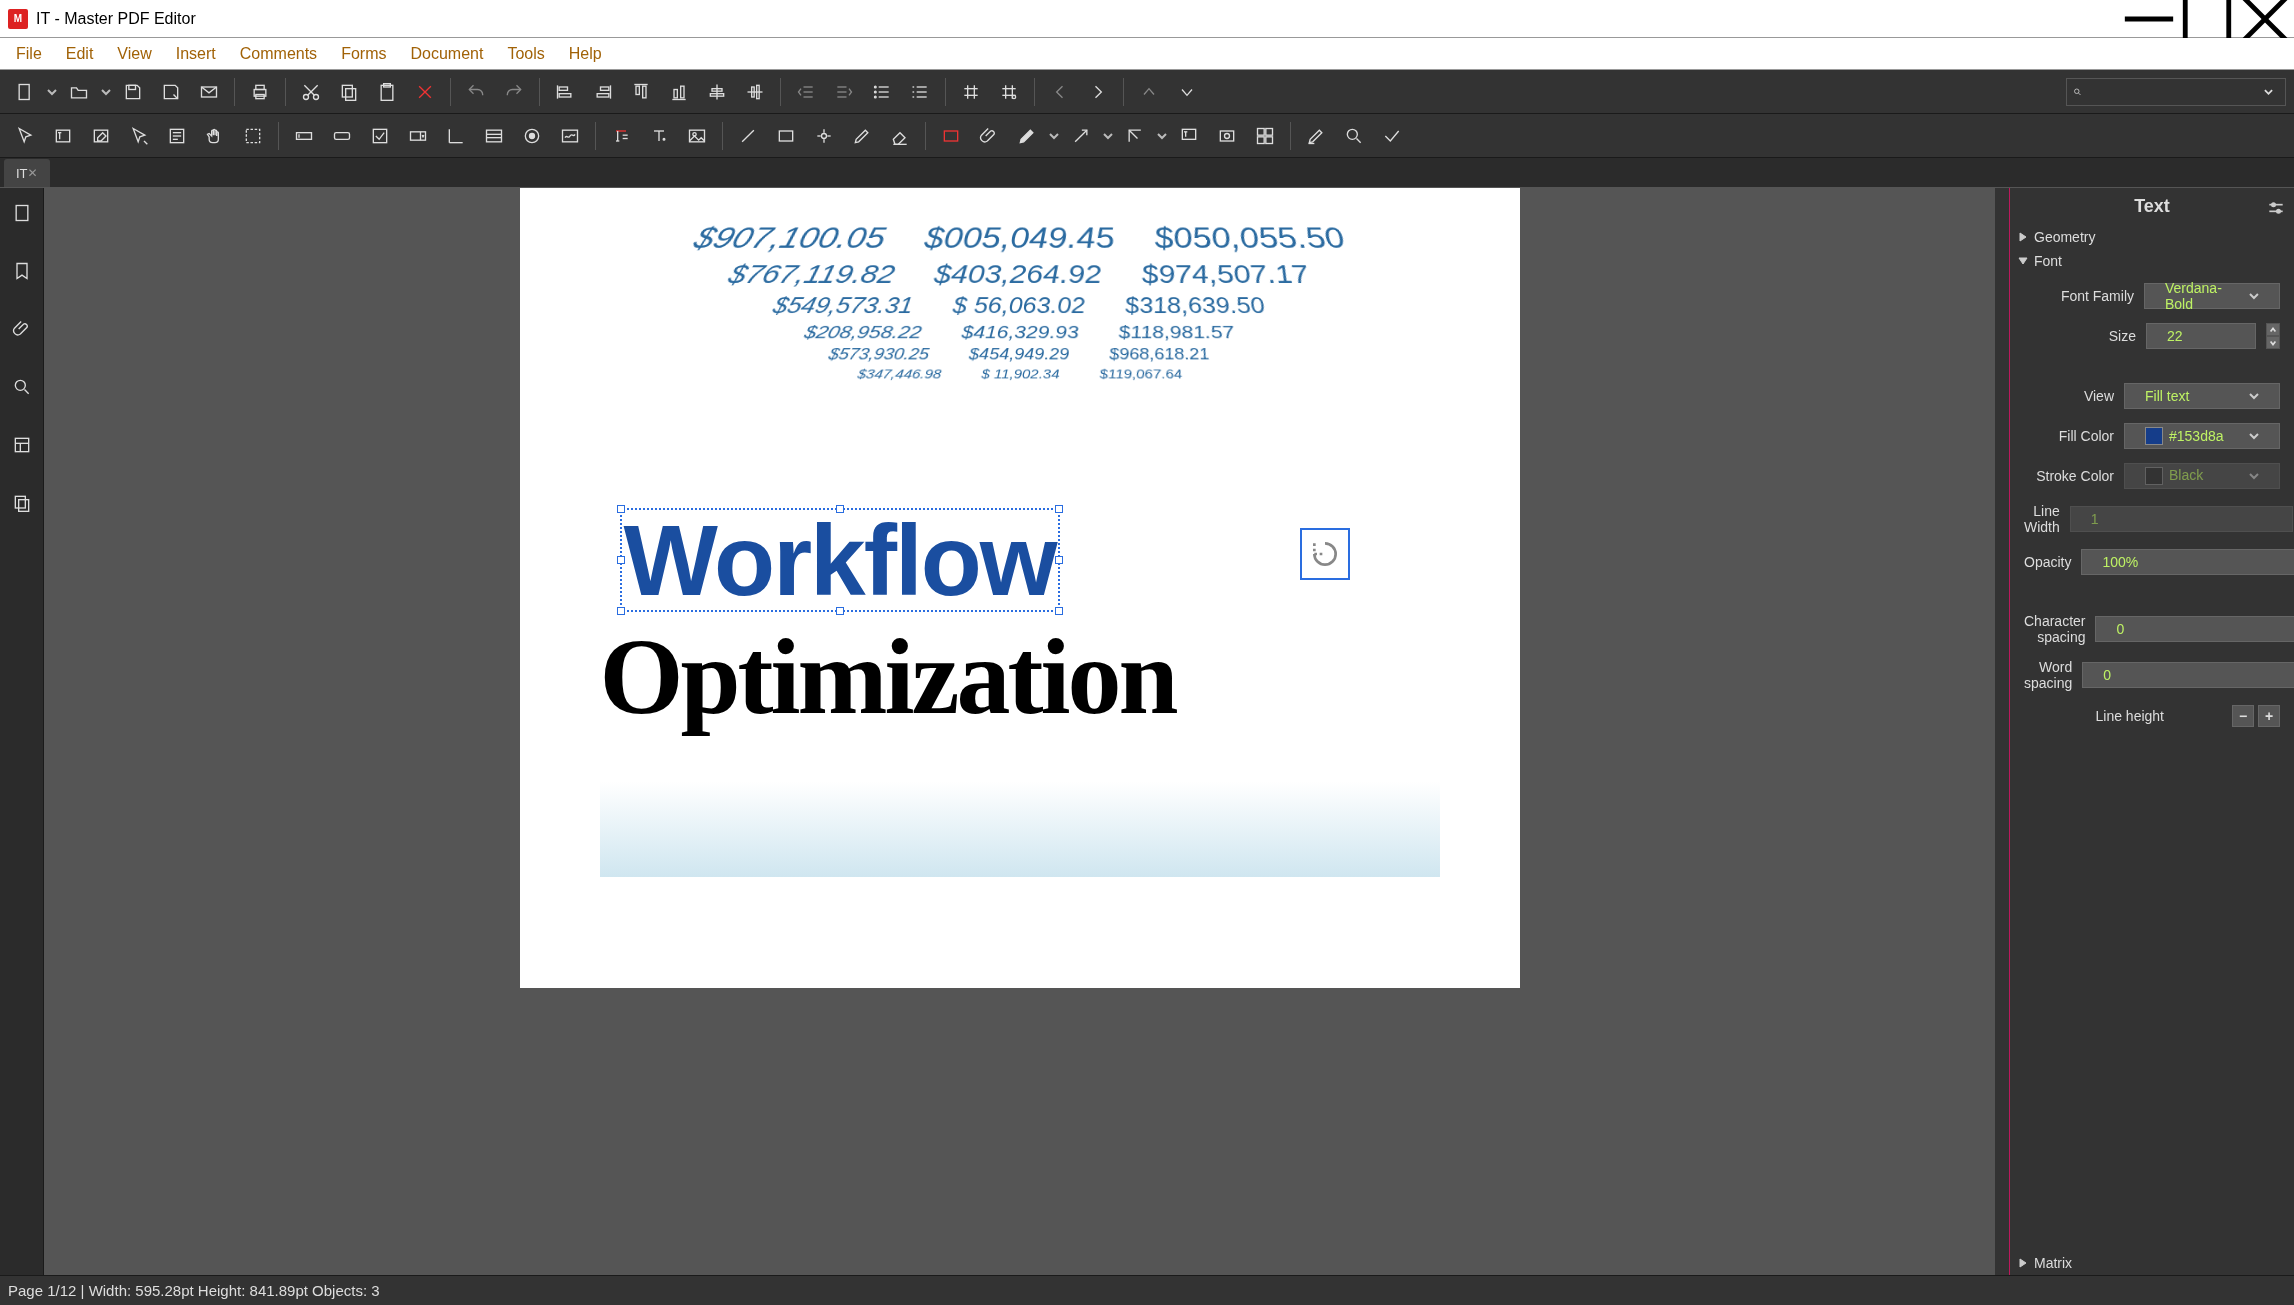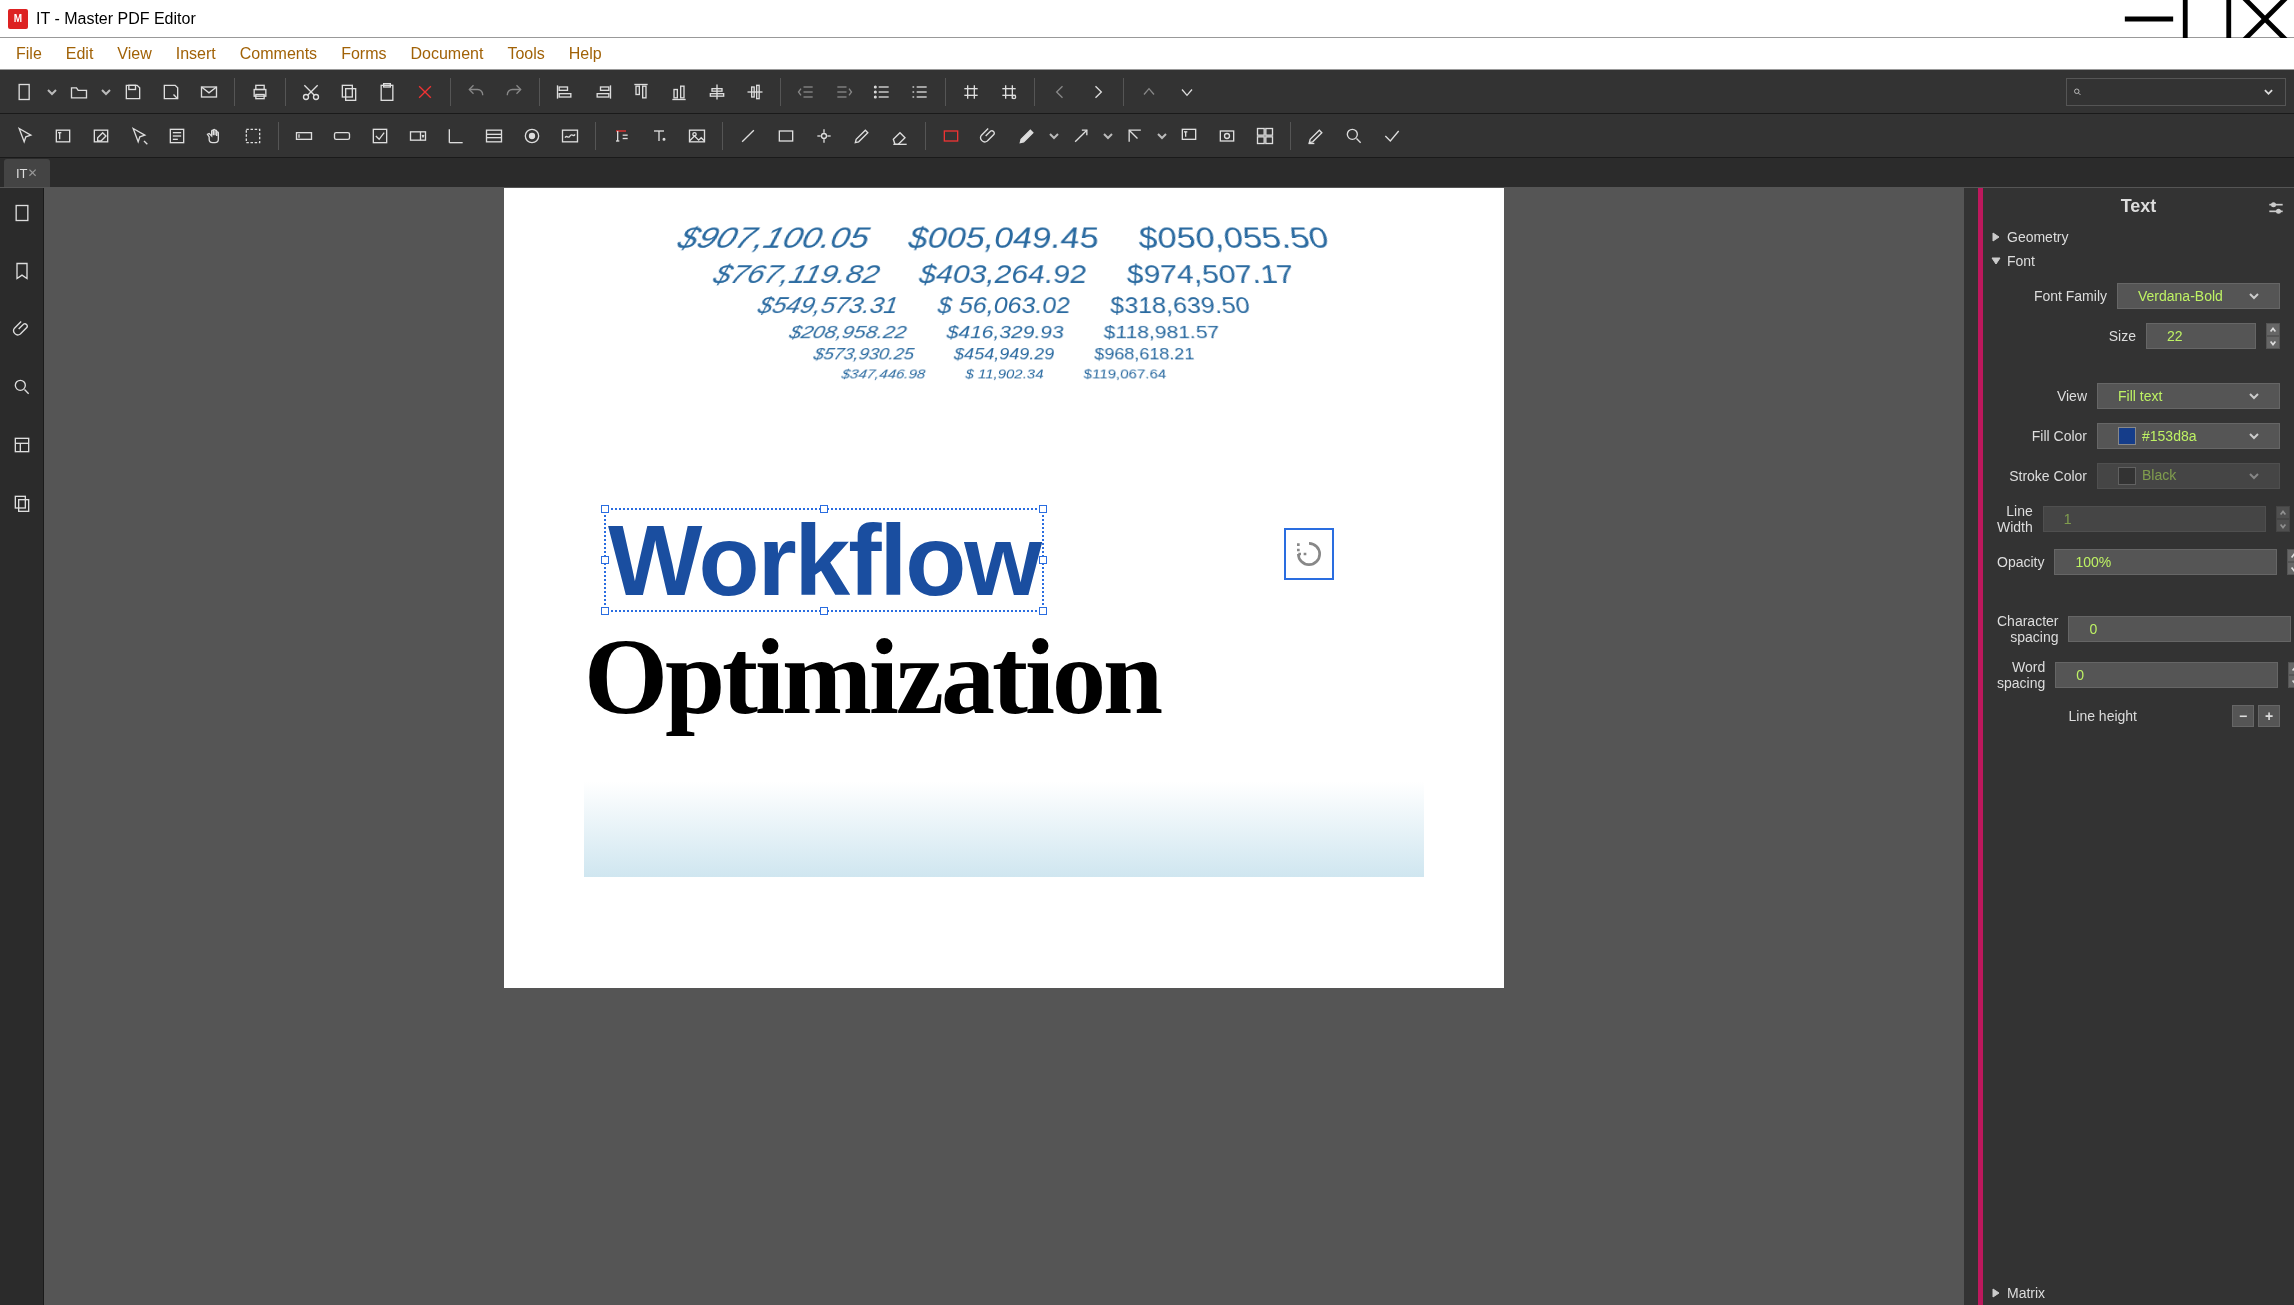--- a/index.html
+++ b/index.html
@@ -52,21 +52,21 @@
 .selected-box .h-bl{bottom:-5px;left:-5px;} .selected-box .h-br{bottom:-5px;right:-5px;}
 .selected-box .h-tm{top:-5px;left:50%;margin-left:-4px;} .selected-box .h-bm{bottom:-5px;left:50%;margin-left:-4px;}
 .selected-box .h-ml{top:50%;left:-5px;margin-top:-4px;} .selected-box .h-mr{top:50%;right:-5px;margin-top:-4px;}
 .workflow-text { font-family: Verdana, sans-serif; font-weight:bold; font-size:100px; color:#1a4ea0; line-height:1; letter-spacing:-2px; }
 .optimization-text { font-family: Georgia, 'Times New Roman', serif; font-weight:bold; font-size:108px; color:#000; line-height:1.1; letter-spacing:-3px; margin-top:6px; }
 .rotate-box { position:absolute; width:50px; height:52px; border:2px solid #2a6de0; display:flex; align-items:center; justify-content:center; }
 .rotate-box svg { width:32px; height:32px; stroke:#888; fill:none; stroke-width:2; }
 .canvas-scroll { width:14px; background:#333; }
 
 
-.rightpanel { width: 316px; background: #333; border-left:5px solid #be185d; display:flex; flex-direction:column; font-size:14px; position:relative; }
+.rightpanel { width: 285px; background: #333; border-left:1px solid #be185d; display:flex; flex-direction:column; font-size:14px; position:relative; }
 .rightpanel .panel-title { text-align:center; font-size:18px; padding:8px 0; font-weight:600; }
 .rightpanel .settings-icon { position:absolute; top:10px; right:8px; width:20px; height:20px; cursor:pointer; }
 .section-head { display:flex; align-items:center; gap:6px; padding:4px 8px; cursor:pointer; background:#333; }
 .section-head svg { width:10px; height:10px; stroke:#ccc; fill:#ccc; }
 .section-body { padding:10px 14px 16px 14px; display:flex; flex-direction:column; gap:14px; }
 .prop-row { display:flex; align-items:center; gap:10px; }
 .prop-row label { width:110px; text-align:right; color:#ddd; }
 .prop-row.compact label { width:90px; }
 .inp { flex:1; background:#555; border:1px solid #666; height:26px; color:#bef264; padding:0 20px; font-size:14px; }
 .inp.sel { display:flex; align-items:center; justify-content:space-between; cursor:pointer; }
@@ -845,13 +845,16 @@
       <div style="flex:1"></div>
       <div class="section-head">
         <svg viewBox="0 0 10 10">
             <polygon points="2,1 8,5 2,9"></polygon>
           </svg>
         <span>Matrix</span>
       </div>
     </div>
   </div>
 
+  <div class="statusbar">
+    <span>Page 1/12 | Width: 595.28pt Height: 841.89pt Objects: 3</span>
+  </div>
 </div>
 
 </body></html>

